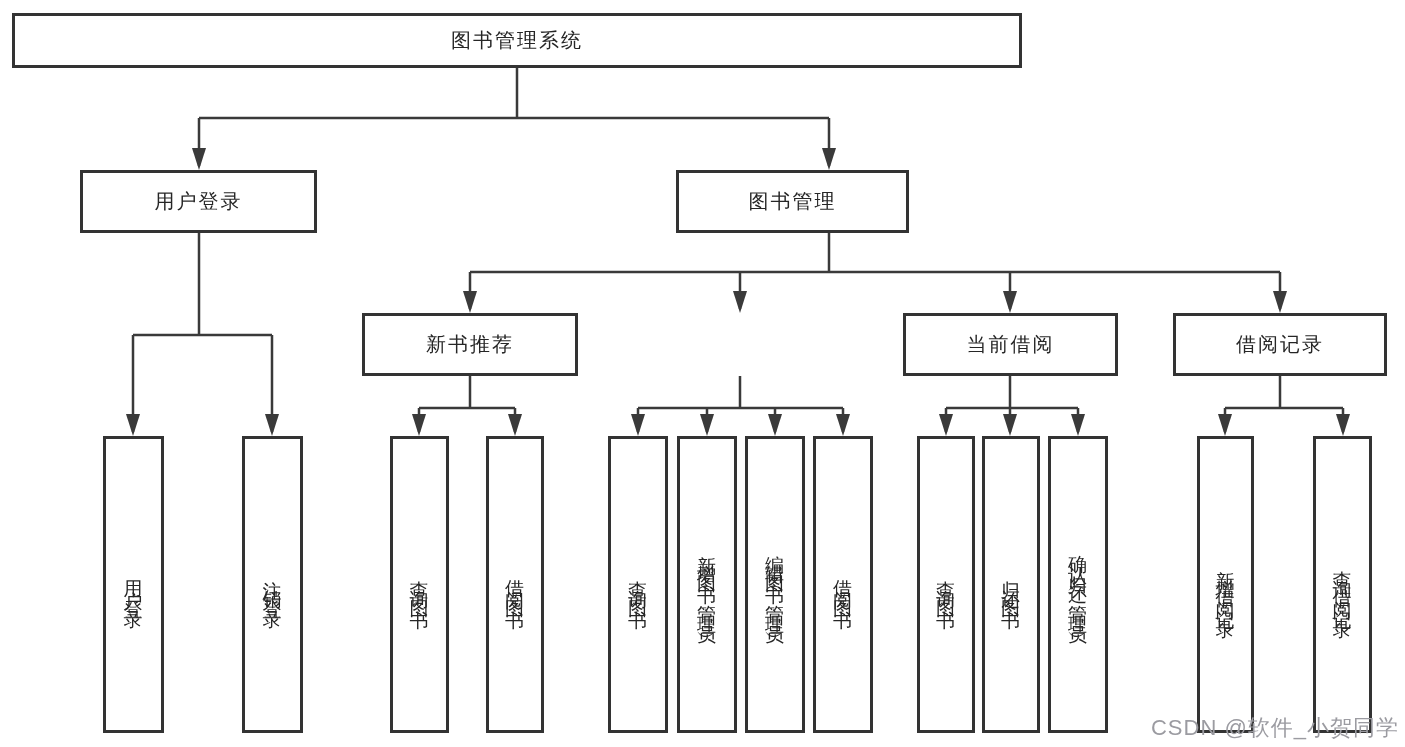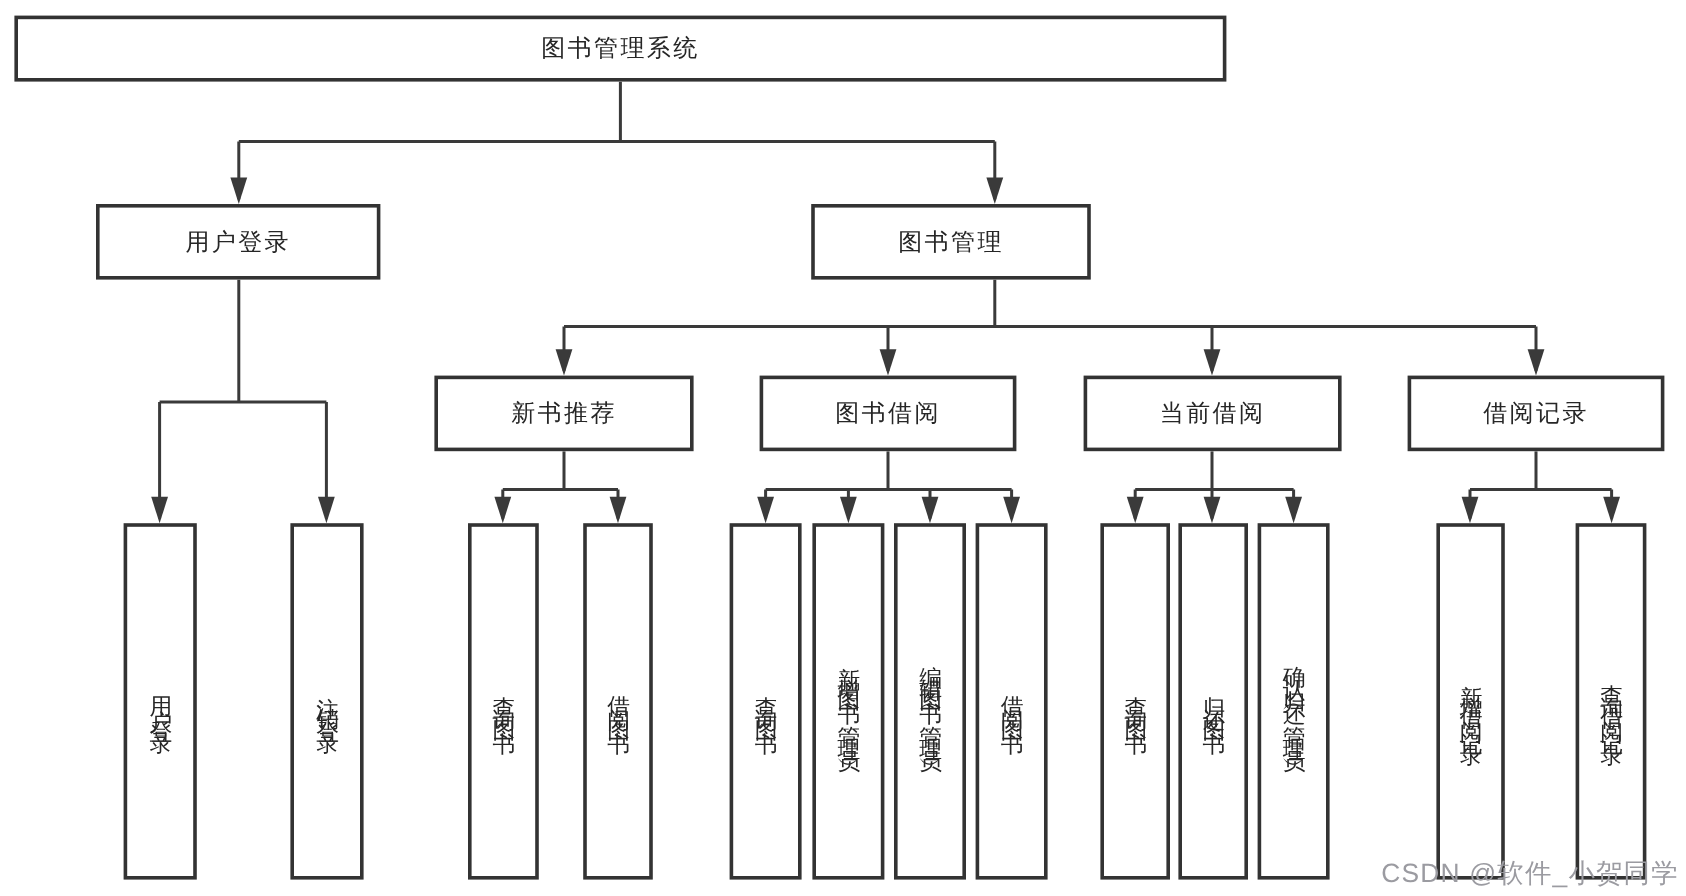--- a/index.html
+++ b/index.html
@@ -86,23 +86,20 @@
   <div class="node h-node" style="left:80px;top:170px;width:237px;height:63px;">
     <span>用户登录</span>
   </div>
   <div class="node h-node" style="left:676px;top:170px;width:233px;height:63px;">
     <span>图书管理</span>
   </div>
 
   <div class="node h-node" style="left:362px;top:313px;width:216px;height:63px;">
     <span>新书推荐</span>
   </div>
-  <div class="node h-node" style="left:633px;top:313px;width:214px;height:63px;">
-    <span>图书借阅</span>
-  </div>
   <div class="node h-node" style="left:903px;top:313px;width:215px;height:63px;">
     <span>当前借阅</span>
   </div>
   <div class="node h-node" style="left:1173px;top:313px;width:214px;height:63px;">
     <span>借阅记录</span>
   </div>
 
   <div class="node leaf" style="left:103px;top:436px;width:61px;height:297px;">
     <span class="v-label">用户登录</span>
   </div>

